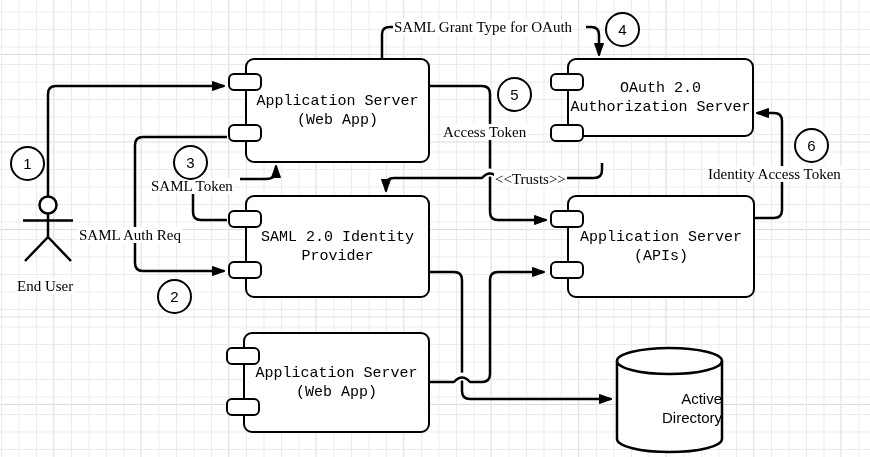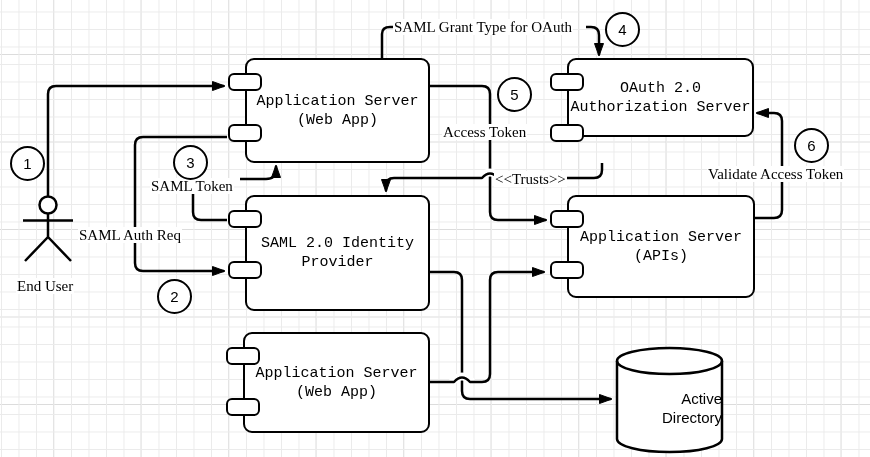--- a/index.html
+++ b/index.html
@@ -93,21 +93,21 @@
 (Web App)</div>
   </div>
 
   <div class="node" style="left:567px;top:58px;width:187px;height:79px">
     <span class="port p1"></span>
     <span class="port p2"></span>
     <div class="node-label">OAuth 2.0
 Authorization Server</div>
   </div>
 
-  <div class="node" style="left:245px;top:195px;width:185px;height:116px">
+  <div class="node" style="left:245px;top:195px;width:185px;height:103px">
     <span class="port p1"></span>
     <span class="port p2"></span>
     <div class="node-label">SAML 2.0 Identity
 Provider</div>
   </div>
 
   <div class="node" style="left:567px;top:195px;width:188px;height:103px">
     <span class="port p1"></span>
     <span class="port p2"></span>
     <div class="node-label">Application Server
@@ -122,21 +122,21 @@
   </div>
 
   <div class="dblabel" style="left:617px;top:389px;width:105px">Active
 Directory</div>
 
   <div class="elabel" style="left:393px;top:19px">SAML Grant Type for OAuth</div>
   <div class="elabel" style="left:442px;top:124px">Access Token</div>
   <div class="elabel" style="left:150px;top:178px">SAML Token</div>
   <div class="elabel" style="left:78px;top:227px">SAML Auth Req</div>
   <div class="elabel" style="left:494px;top:171px">&lt;&lt;Trusts&gt;&gt;</div>
-  <div class="elabel" style="left:707px;top:166px">Validate Access Token</div>
+  <div class="elabel" style="left:707px;top:166px">Identity Access Token</div>
   <div class="elabel" style="left:16px;top:278px">End User</div>
 
   <div class="step" style="left:10px;top:146px">1</div>
   <div class="step" style="left:157px;top:279px">2</div>
   <div class="step" style="left:173px;top:145px">3</div>
   <div class="step" style="left:605px;top:12px">4</div>
   <div class="step" style="left:497px;top:77px">5</div>
   <div class="step" style="left:794px;top:128px">6</div>
 
 </div>

